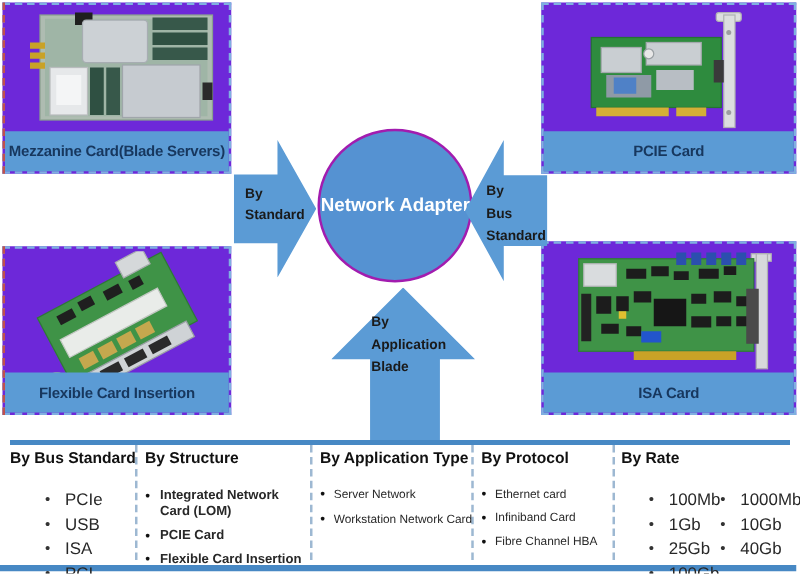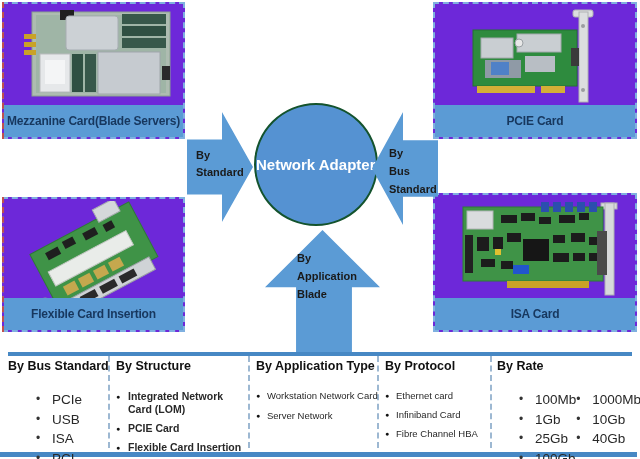--- a/index.html
+++ b/index.html
@@ -14,21 +14,21 @@
   .box-bl { left:2px; top:197px; width:183px; height:135px; }
   .box-br { left:433px; top:193px; width:204px; height:139px; }
   .rededge { position:absolute; left:-2px; top:-2px; width:0; height:calc(100% + 4px); border-left:2px dashed #c0504d; }
   .cardlabel { position:absolute; left:0; right:0; bottom:0; height:32px; background:#5b9bd5;
                color:#17375e; font-weight:bold; font-size:12px; letter-spacing:-0.2px;
                display:flex; align-items:center; justify-content:center; white-space:nowrap; }
   .photo { position:absolute; }
 
   
   .circle { position:absolute; left:254px; top:103px; width:124px; height:123px; border-radius:50%;
-            background:#5592d2; border:2px solid #14532d; display:flex; align-items:center; justify-content:flex-start;
+            background:#5592d2; border:2px solid #a21caf; display:flex; align-items:center; justify-content:flex-end;
             color:#ffffff; font-weight:bold; font-size:15px; white-space:nowrap; }
 
   
   .arrow { position:absolute; background:#5b9bd5; }
   .arrow-left  { left:187px; top:112px; width:66px; height:110px;
                  clip-path:polygon(0 25%,53% 25%,53% 0,100% 50%,53% 100%,53% 75%,0 75%); }
   .arrow-right { left:372px; top:112px; width:66px; height:113px;
                  clip-path:polygon(100% 25%,47% 25%,47% 0,0 50%,47% 100%,47% 75%,100% 75%); }
   .arrow-up    { left:265px; top:230px; width:115px; height:122px;
                  clip-path:polygon(50% 0,100% 47%,75.6% 47%,75.6% 100%,27% 100%,27% 47%,0 47%); }
@@ -225,22 +225,22 @@
       <li>Integrated Network Card (LOM)</li>
       <li>PCIE Card</li>
       <li>Flexible Card Insertion</li>
       <li>Mezzanine Card</li>
     </ul>
   </div>
 
   <div class="col col3">
     <div class="col-h">By Application Type</div>
     <ul>
+      <li>Server Network</li>
       <li>Workstation Network Card</li>
-      <li>Server Network</li>
     </ul>
   </div>
 
   <div class="col col4">
     <div class="col-h">By Protocol</div>
     <ul>
       <li>Ethernet card</li>
       <li>Infiniband Card</li>
       <li>Fibre Channel HBA</li>
     </ul>

